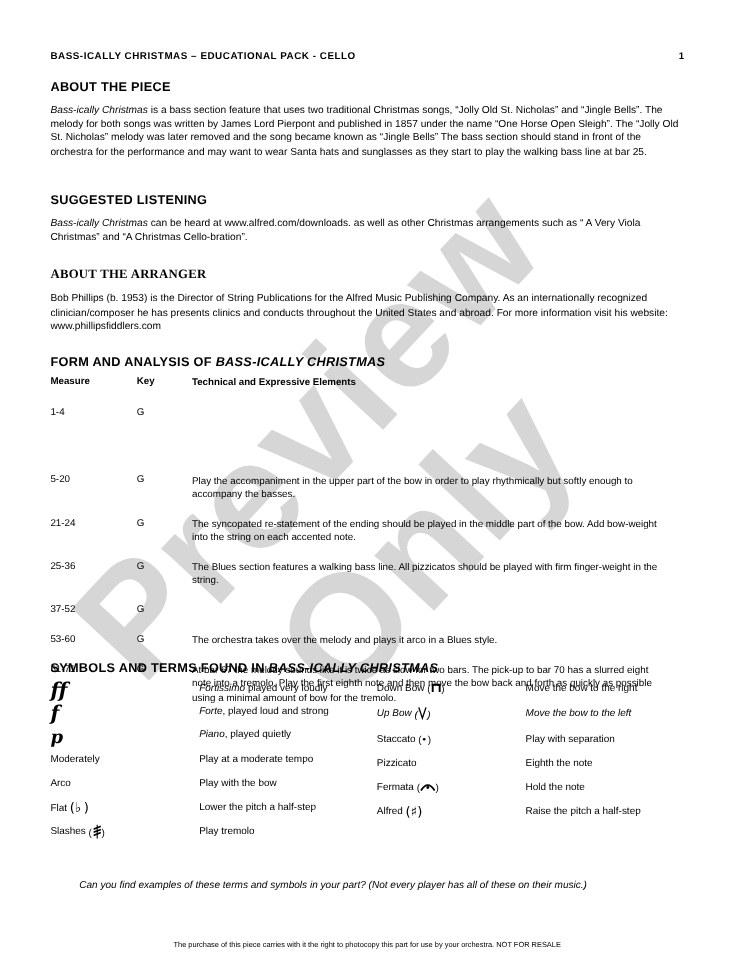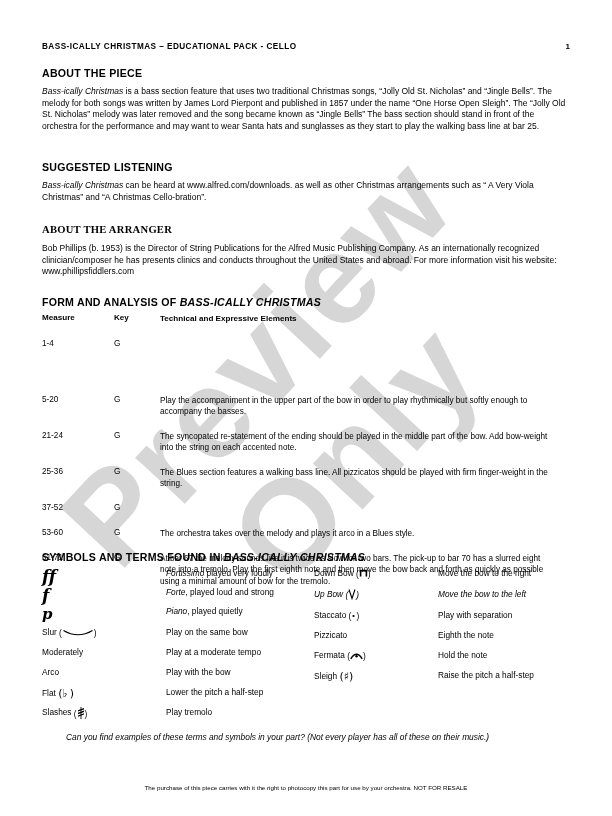--- a/index.html
+++ b/index.html
@@ -284,30 +284,20 @@
       <div class="sym-row" style="height:19px;">
         <span class="sym-term"><span class="dyn">f</span></span>
         <span class="sym-def"><em>Forte</em><span>, played loud and strong</span></span>
       </div>
 
       <div class="sym-row" style="height:21px;">
         <span class="sym-term"><span class="dyn small">p</span></span>
         <span class="sym-def"><em>Piano</em><span>, played quietly</span></span>
       </div>
 
-      <div class="sym-row" style="height:20px;">
-        <span class="sym-term"><span>Slur</span>
-          <span class="glyph-inline">
-            (<svg width="32" height="9" viewBox="0 0 32 9" style="vertical-align:middle">
-                <path d="M1.5 1.5 Q16 10 30.5 1.5" fill="none" stroke="#000" stroke-width="1.1"></path>
-              </svg>)
-          </span>
-        </span>
-        <span class="sym-def">Play on the same bow</span>
-      </div>
 
       <div class="sym-row">
         <span class="sym-term">Moderately</span>
         <span class="sym-def">Play at a moderate tempo</span>
       </div>
 
       <div class="sym-row">
         <span class="sym-term">Arco</span>
         <span class="sym-def">Play with the bow</span>
       </div>
@@ -382,21 +372,21 @@
                 <path d="M0.8 7.8 Q6.5 -1.2 12.2 7.8" fill="none" stroke="#000" stroke-width="1.5"></path>
                 <circle cx="6.5" cy="5.2" r="1.2" fill="#000"></circle>
               </svg>)
           </span>
         </span>
         <span class="sym-def">Hold the note</span>
       </div>
 
 
       <div class="sym-row" style="height:20px;">
-        <span class="sym-term"><span>Sleigh</span>
+        <span class="sym-term"><span>Alfred</span>
           <span class="glyph-inline" style="font-family:'DejaVu Sans',sans-serif;font-size:11px;">(♯)</span>
         </span>
         <span class="sym-def">Raise the pitch a half-step</span>
       </div>
 
     </div>
   </div>
 
   <div class="abs closing">Can you find examples of these terms and symbols in your part? (Not every player has all of these on their music.)</div>
 

